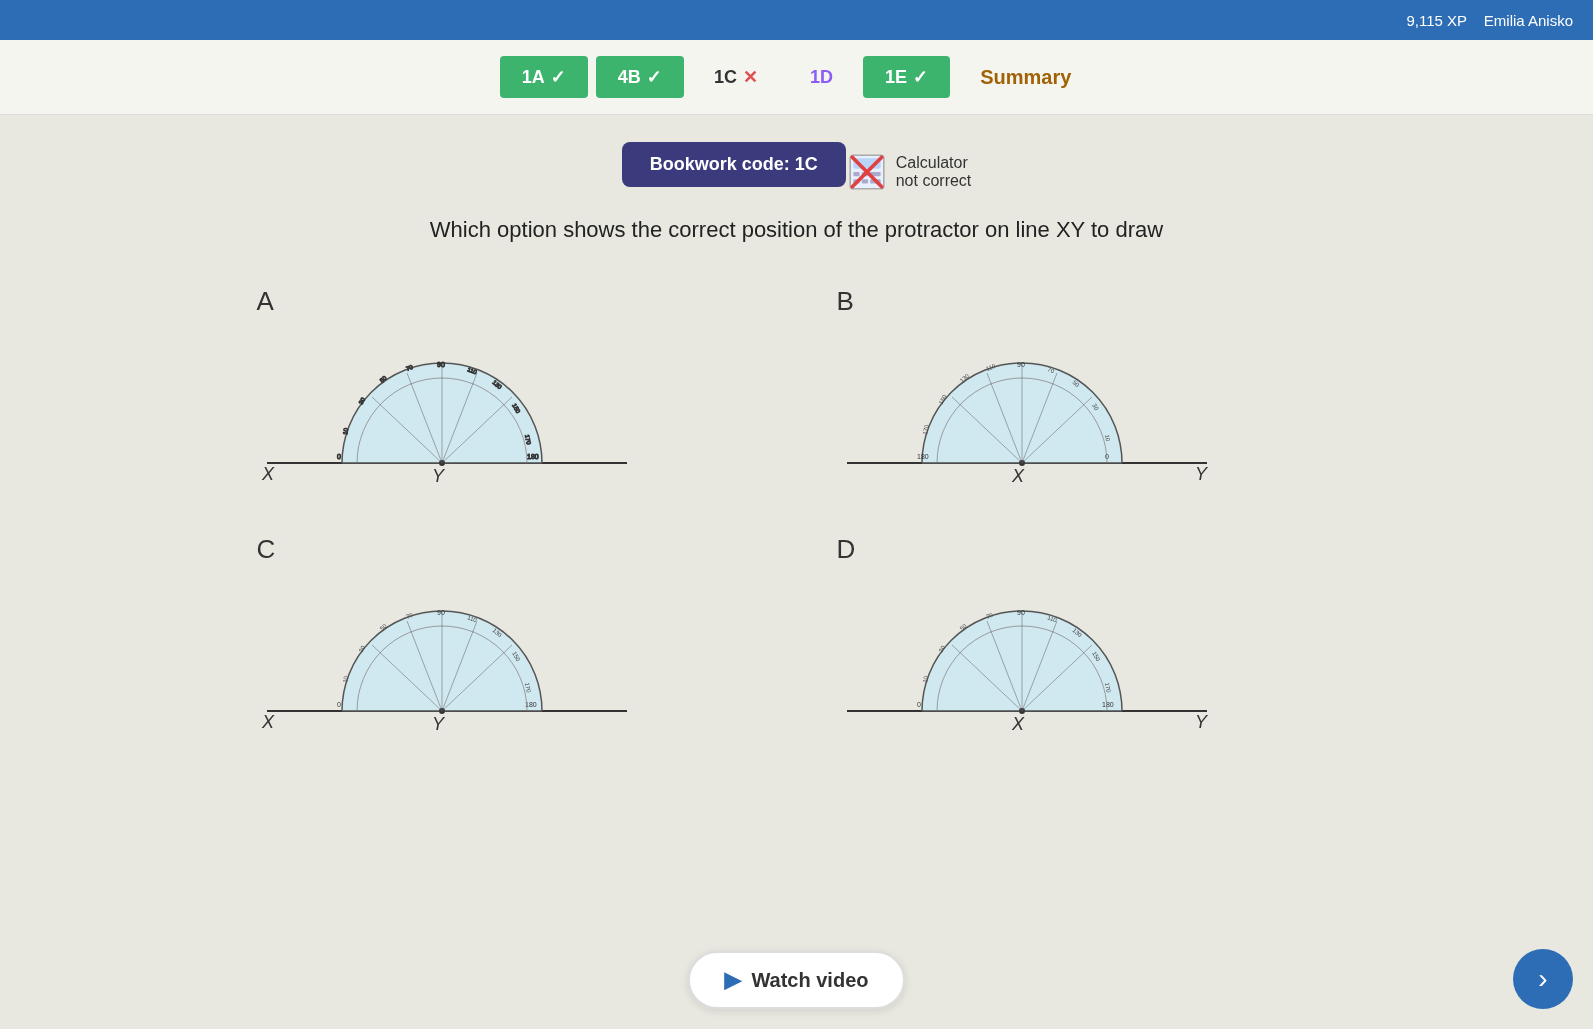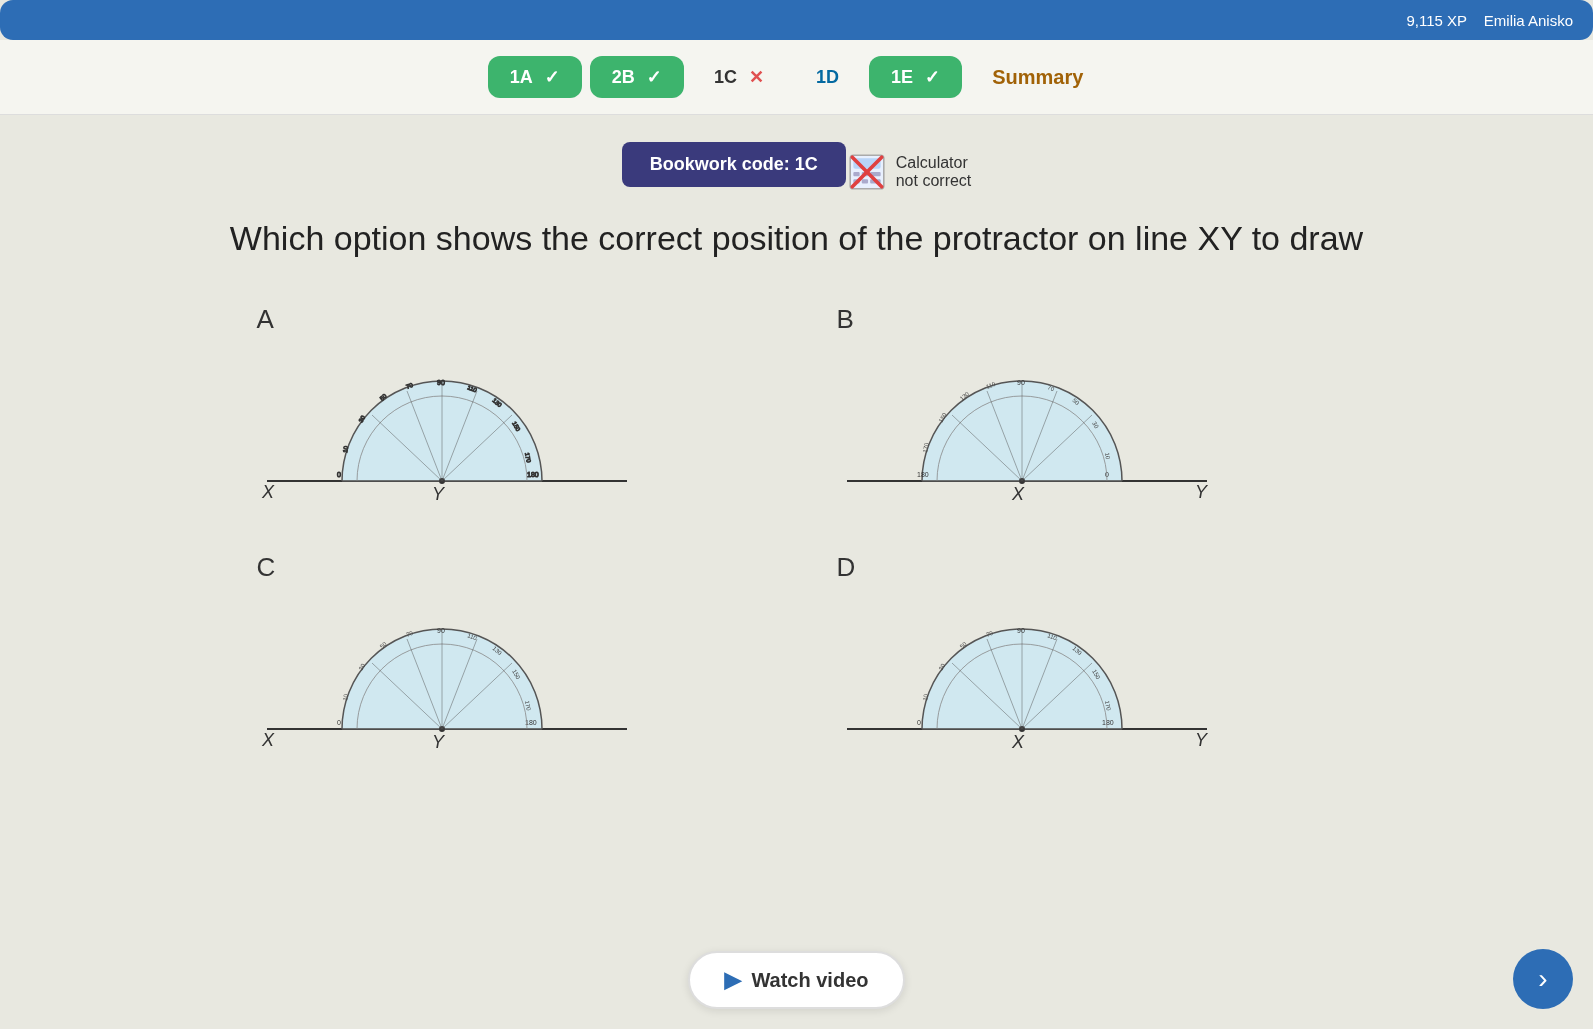--- a/index.html
+++ b/index.html
@@ -16,21 +16,20 @@
     .top-bar {
       position: absolute;
       top: 0; left: 0; right: 0;
       height: 40px;
       background: #2d6db5;
       display: flex;
       align-items: center;
       justify-content: flex-end;
       padding-right: 20px;
       z-index: 10;
-      border-radius: 13px;
     }
     .top-bar-info {
       color: white;
       font-size: 15px;
       font-weight: 500;
     }
 
     
     .nav-tabs {
       position: absolute;
@@ -39,41 +38,41 @@
       height: 75px;
       background: #f5f5f0;
       display: flex;
       align-items: center;
       justify-content: center;
       gap: 8px;
       border-bottom: 1px solid #ddd;
     }
     .nav-tab {
       padding: 10px 22px;
-      border-radius: 12px;
+      border-radius: 4px;
       font-size: 18px;
       font-weight: 600;
       cursor: pointer;
       display: flex;
       align-items: center;
-      gap: 12px;
+      gap: 6px;
     }
     .nav-tab.green {
       background: #3db46d;
       color: white;
     }
     .nav-tab.red-x {
       background: transparent;
       color: #333;
       border: none;
       text-align: right;
     }
     .nav-tab.plain {
       background: transparent;
-      color: #0369a1;
+      color: #8b5cf6;
     }
     .nav-tab.summary {
       background: transparent;
       color: #a16207;
       font-size: 20px;
       font-weight: 600;
     }
     .check-mark { color: white; font-size: 18px; }
     .x-mark { color: #e05050; font-size: 18px; font-weight: bold; }
 
@@ -115,21 +114,21 @@
       height: 42px;
     }
     .calc-icon svg {
       width: 42px;
       height: 42px;
     }
 
     
     .question-text {
       text-align: center;
-      font-size: 34px;
+      font-size: 22px;
       color: #222;
       line-height: 1.5;
       margin-bottom: 30px;
     }
 
     
     .options-grid {
       display: grid;
       grid-template-columns: 1fr 1fr;
       grid-template-rows: auto auto;
@@ -199,21 +198,21 @@
     <span>Emilia Anisko</span>
   </span>
 </div>
 
 <div class="nav-tabs">
   <div class="nav-tab green">
     <span>1A</span>
     <span class="check-mark">✓</span>
   </div>
   <div class="nav-tab green">
-    <span>2B</span>
+    <span>4B</span>
     <span class="check-mark">✓</span>
   </div>
   <div class="nav-tab red-x">
     <span>1C</span>
     <span class="x-mark">✕</span>
   </div>
   <div class="nav-tab plain">
     <span>1D</span>
   </div>
   <div class="nav-tab green">

